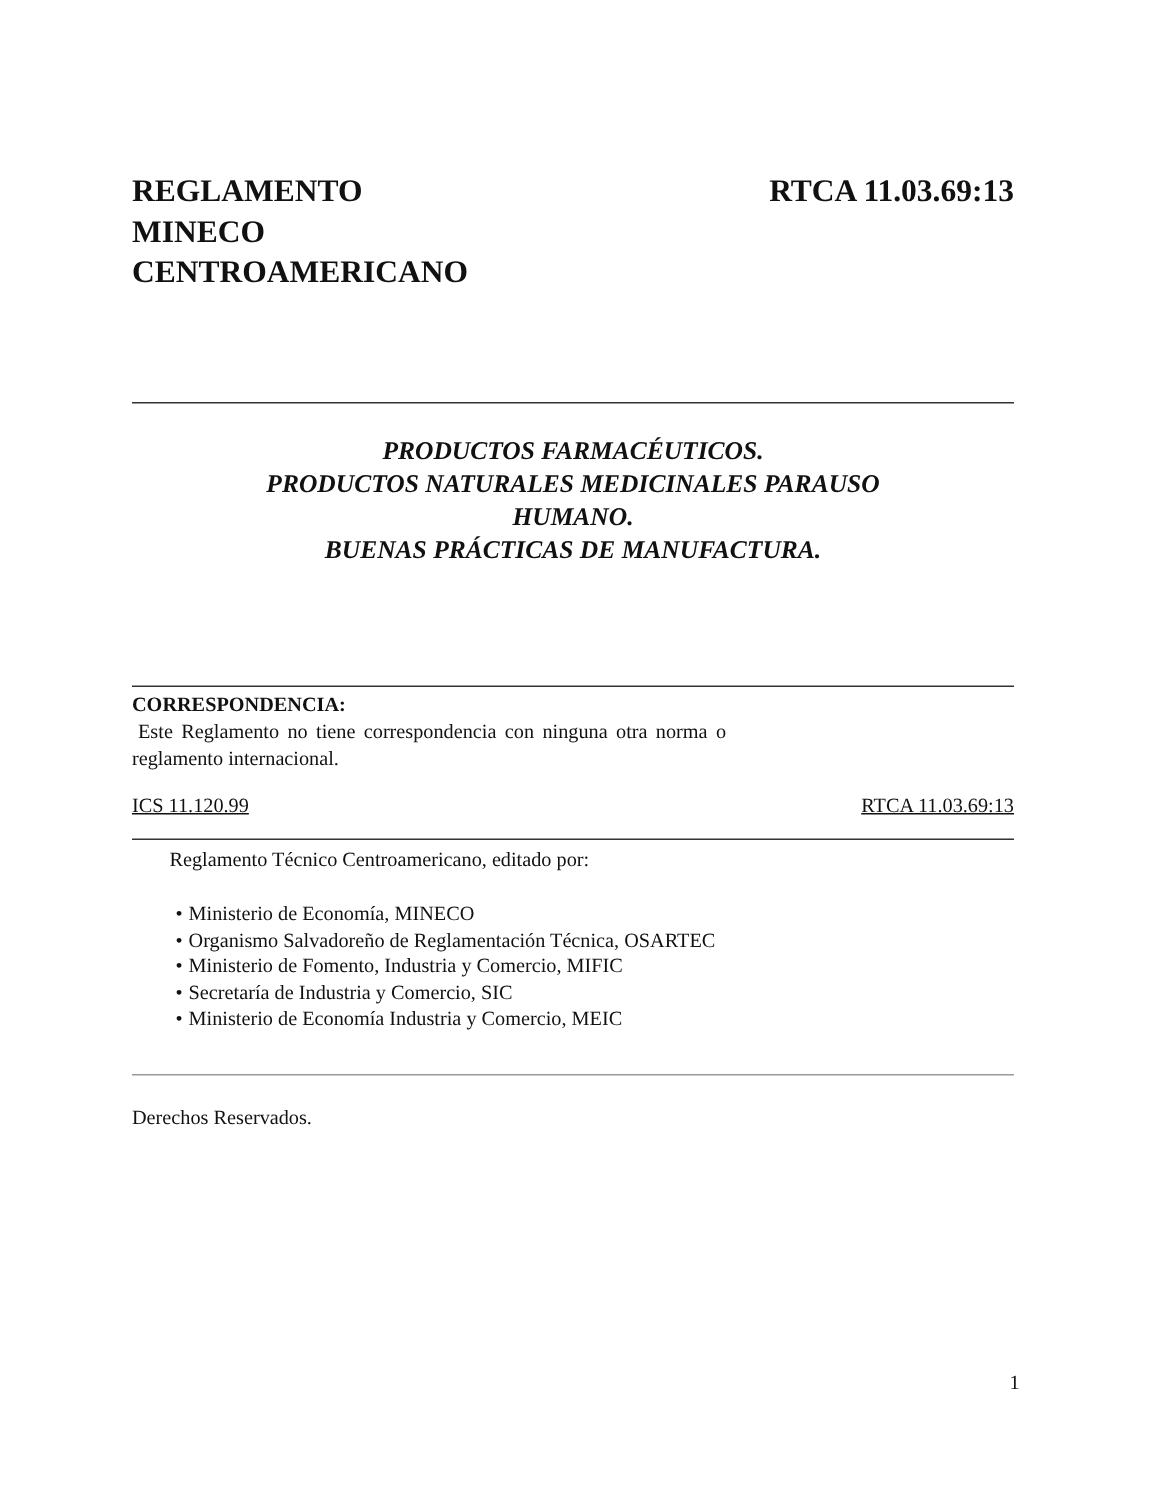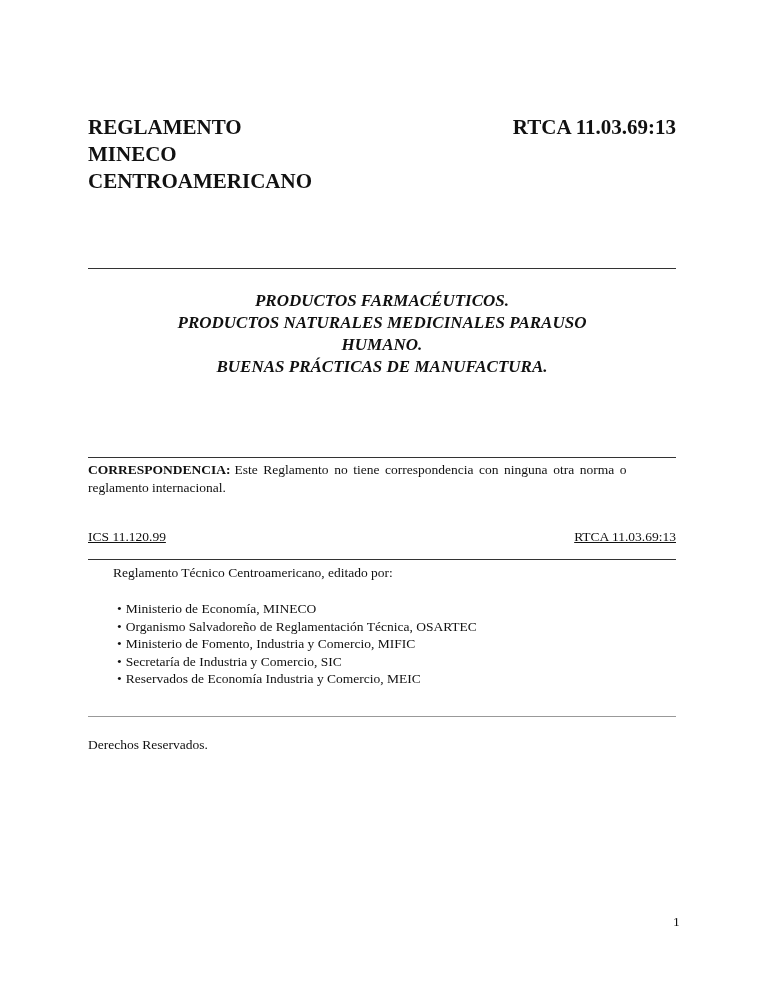--- a/index.html
+++ b/index.html
@@ -67,21 +67,23 @@
       top: 461px;
       left: 0;
       width: 588px;
       font-size: 13.5px;
       line-height: 18px;
       text-align: justify;
       text-align-last: left;
     }
     .corr-line1 {
       display: flex;
+      justify-content: space-between;
       white-space: nowrap;
+      flex-direction: column;
     }
     .corr .label { font-weight: bold; }
     .ics-row {
       position: absolute;
       top: 528px;
       left: 0;
       width: 588px;
       font-size: 13.5px;
       line-height: 18px;
       display: flex;
@@ -174,21 +176,21 @@
     <span>RTCA 11.03.69:13</span>
   </div>
 
   <div class="edited-by">Reglamento Técnico Centroamericano, editado por:</div>
 
   <ul class="publishers">
     <li><span class="bullet">•</span><span>Ministerio de Economía, MINECO</span></li>
     <li><span class="bullet">•</span><span>Organismo Salvadoreño de Reglamentación Técnica, OSARTEC</span></li>
     <li><span class="bullet">•</span><span>Ministerio de Fomento, Industria y Comercio, MIFIC</span></li>
     <li><span class="bullet">•</span><span>Secretaría de Industria y Comercio, SIC</span></li>
-    <li><span class="bullet">•</span><span>Reservados de Economía Industria y Comercio, MEIC</span></li>
+    <li><span class="bullet">•</span><span>Ministerio de Economía Industria y Comercio, MEIC</span></li>
   </ul>
 
   <div class="rule-gray"></div>
 
   <div class="rights">Derechos Reservados.</div>
 
   <div class="page-number">1</div>
 </div>
 
 </body></html>

